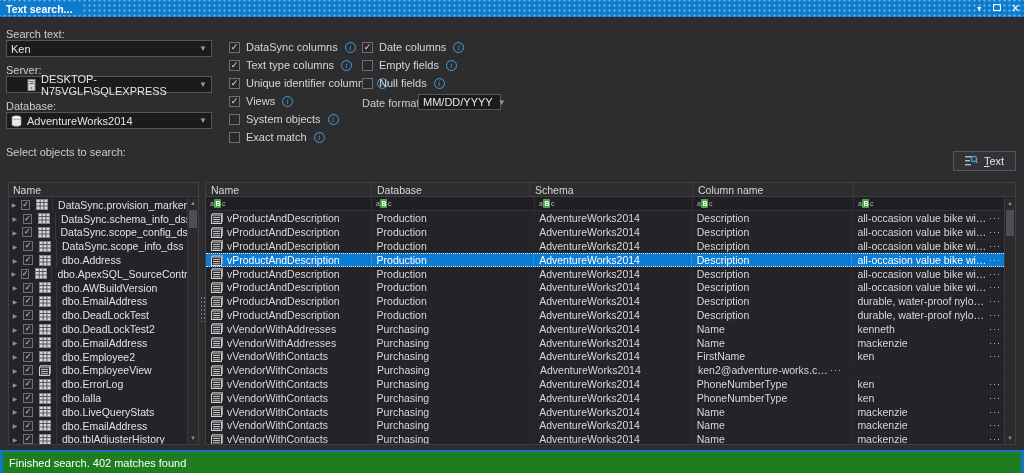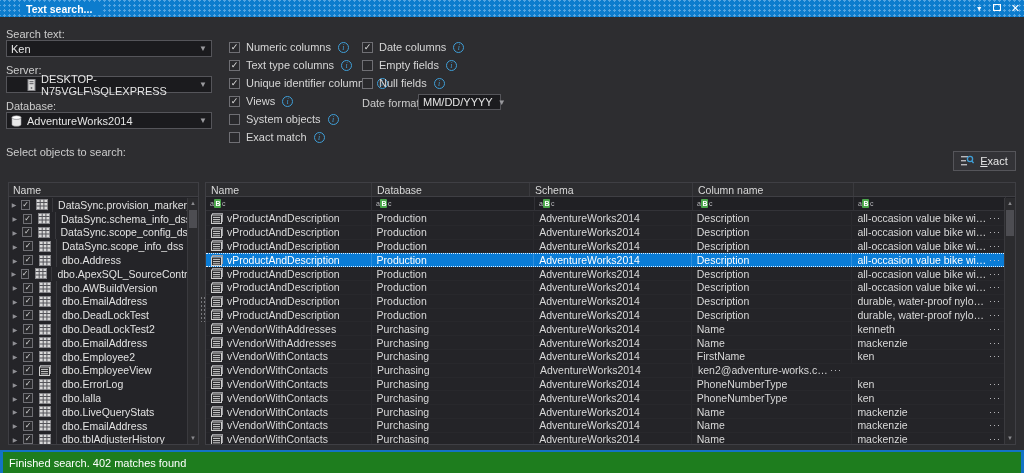--- a/index.html
+++ b/index.html
@@ -5,21 +5,21 @@
   * { margin:0; padding:0; box-sizing:border-box; }
   html,body { width:1024px; height:473px; overflow:hidden; }
   body { font-family:"Liberation Sans","DejaVu Sans",sans-serif; background:#2d2d30; color:#dcdcdc; font-size:11px; position:relative; }
 
   
   .titlebar { position:absolute; left:0; top:0; width:1024px; height:17px;
     background-color:#0d7ccd;
     background-image:radial-gradient(rgba(200,230,255,.40) 1px, transparent 1.3px);
     background-size:5px 5px; background-position:2px 8px;
     display:flex; align-items:center; }
-  .titlebar .title { font-weight:bold; color:#fff; font-size:10.5px; padding-left:6px; background:#0d7ccd; padding-right:10px;margin-left:20px; }
+  .titlebar .title { font-weight:bold; color:#fff; font-size:10.5px; padding-left:6px; background:#0d7ccd; padding-right:10px; }
   .win-controls { position:absolute; right:4px; top:0; height:17px; display:flex; align-items:center; gap:10px; }
   .win-controls span { color:#fff; font-size:9px; cursor:default; line-height:17px; }
   .maxbox { display:inline-block; width:8px; height:7px; border:1.5px solid #fff; margin-top:2px; }
 
   
   .lbl-sm { position:absolute; color:#cccccc; }
   .combo { position:absolute; height:17px; background:#1b1b1e; border:1px solid #55555a; display:flex; align-items:center; padding:0 4px; gap:5px; color:#e6e6e6; }
   .combo .arrow { margin-left:auto; color:#9a9a9e; font-size:8px; }
   .combo svg { flex:0 0 auto; }
 
@@ -110,21 +110,21 @@
       <path d="M1 2.5 A4.5 1.8 0 0 0 10 2.5 L10 9.5 A4.5 1.8 0 0 1 1 9.5 Z" fill="#e8e8e8" stroke="#9a9a9e" stroke-width="0.6"></path>
       <ellipse cx="5.5" cy="2.5" rx="4.5" ry="1.8" fill="#ffffff" stroke="#9a9a9e" stroke-width="0.6"></ellipse>
     </svg>
   <span>AdventureWorks2014</span>
   <span class="arrow">▼</span>
 </div>
 
 <div class="chk-col" style="left:229px; top:41px;" id="chk-col1">
     <label class="chk">
       <span class="box">✓</span>
-      <span class="txt">Numeric columns</span>
+      <span class="txt">DataSync columns</span>
       <span class="info">i</span>
     </label>
     <label class="chk">
       <span class="box">✓</span>
       <span class="txt">Text type columns</span>
       <span class="info">i</span>
     </label>
     <label class="chk">
       <span class="box">✓</span>
       <span class="txt">Unique identifier columns</span>
@@ -438,21 +438,21 @@
 <div class="splitter"></div>
 
 <div class="find-btn">
   <svg width="13" height="12" viewBox="0 0 13 12">
     <rect x="0" y="1" width="7" height="1.4" fill="#b8b8bc"></rect>
     <rect x="0" y="5" width="5" height="1.4" fill="#b8b8bc"></rect>
     <rect x="0" y="9" width="6" height="1.4" fill="#b8b8bc"></rect>
     <circle cx="9" cy="4" r="2.6" fill="none" stroke="#3f9fd8" stroke-width="1.3"></circle>
     <line x1="10.8" y1="6" x2="12.6" y2="8" stroke="#3f9fd8" stroke-width="1.4"></line>
   </svg>
-  <span class="flabel">Exact</span>
+  <span class="flabel">Text</span>
 </div>
 
 <div class="grid">
   <div class="grid-header" id="grid-header">
       <div class="hc" style="width: 166px;">Name</div>
       <div class="hc" style="width: 158px;">Database</div>
       <div class="hc" style="width: 163px;">Schema</div>
       <div class="hc" style="width: 161px;">Column name</div>
     </div>
   <div class="filter-row" id="filter-row">

